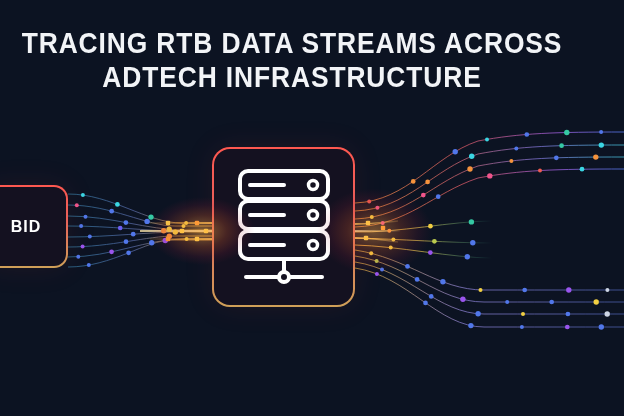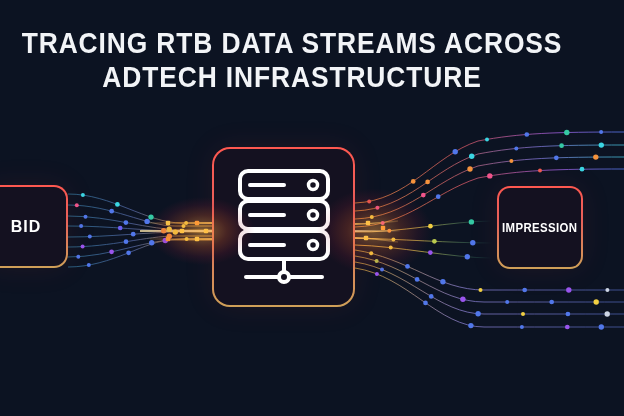--- a/index.html
+++ b/index.html
@@ -243,20 +243,17 @@
         <rect x="8" y="68" width="88" height="28" rx="8"></rect>
         <line x1="18" y1="82" x2="52" y2="82"></line>
         <circle cx="81" cy="82" r="4.5" stroke-width="3.5"></circle>
         <line x1="52" y1="96" x2="52" y2="110"></line>
         <line x1="14" y1="114" x2="90" y2="114"></line>
         <circle cx="52" cy="114" r="5" fill="#141120" stroke-width="4"></circle>
       </g>
     </svg>
   </div>
 
-  <div class="node" id="impression">
-    <span class="node-label">IMPRESSION</span>
-  </div>
 
   <div class="glow" id="glow-left"></div>
   <div class="glow" id="glow-right"></div>
 
 </div>
 
 </body></html>

